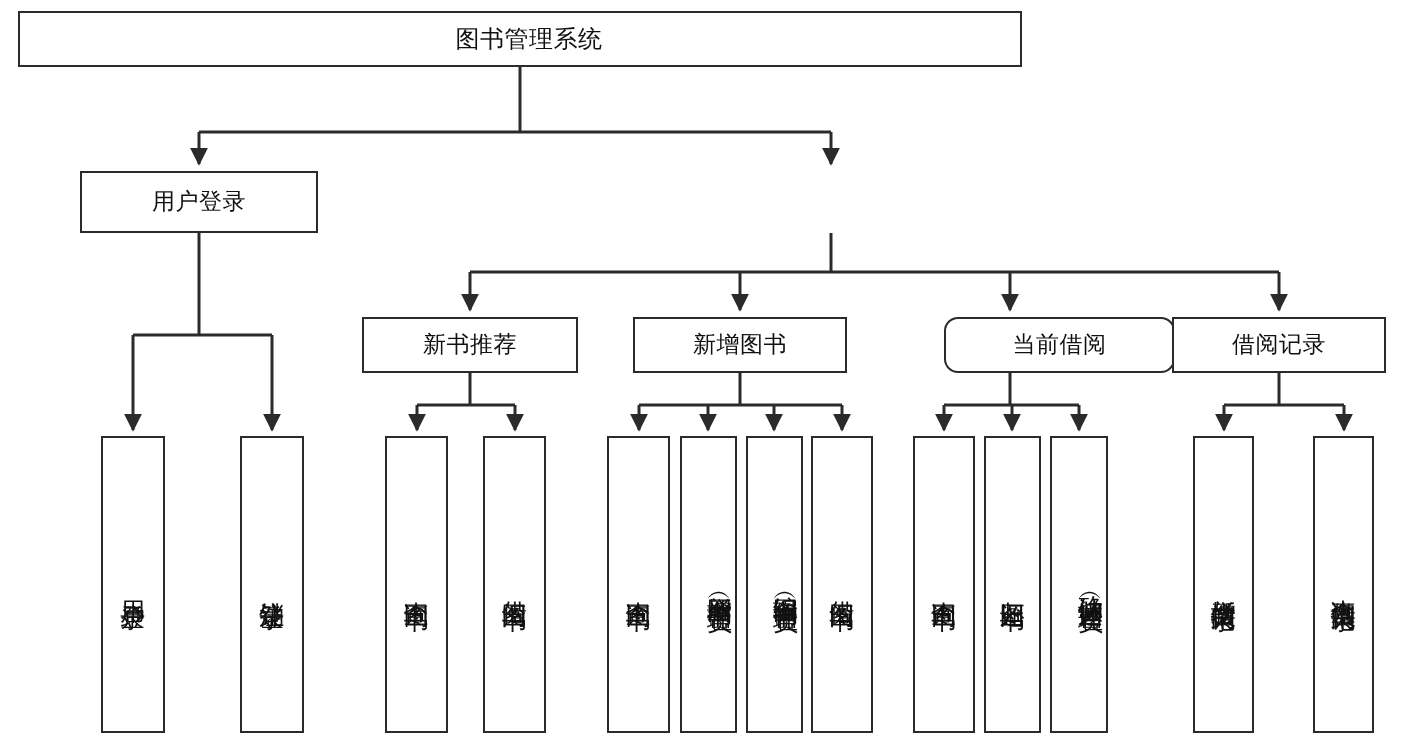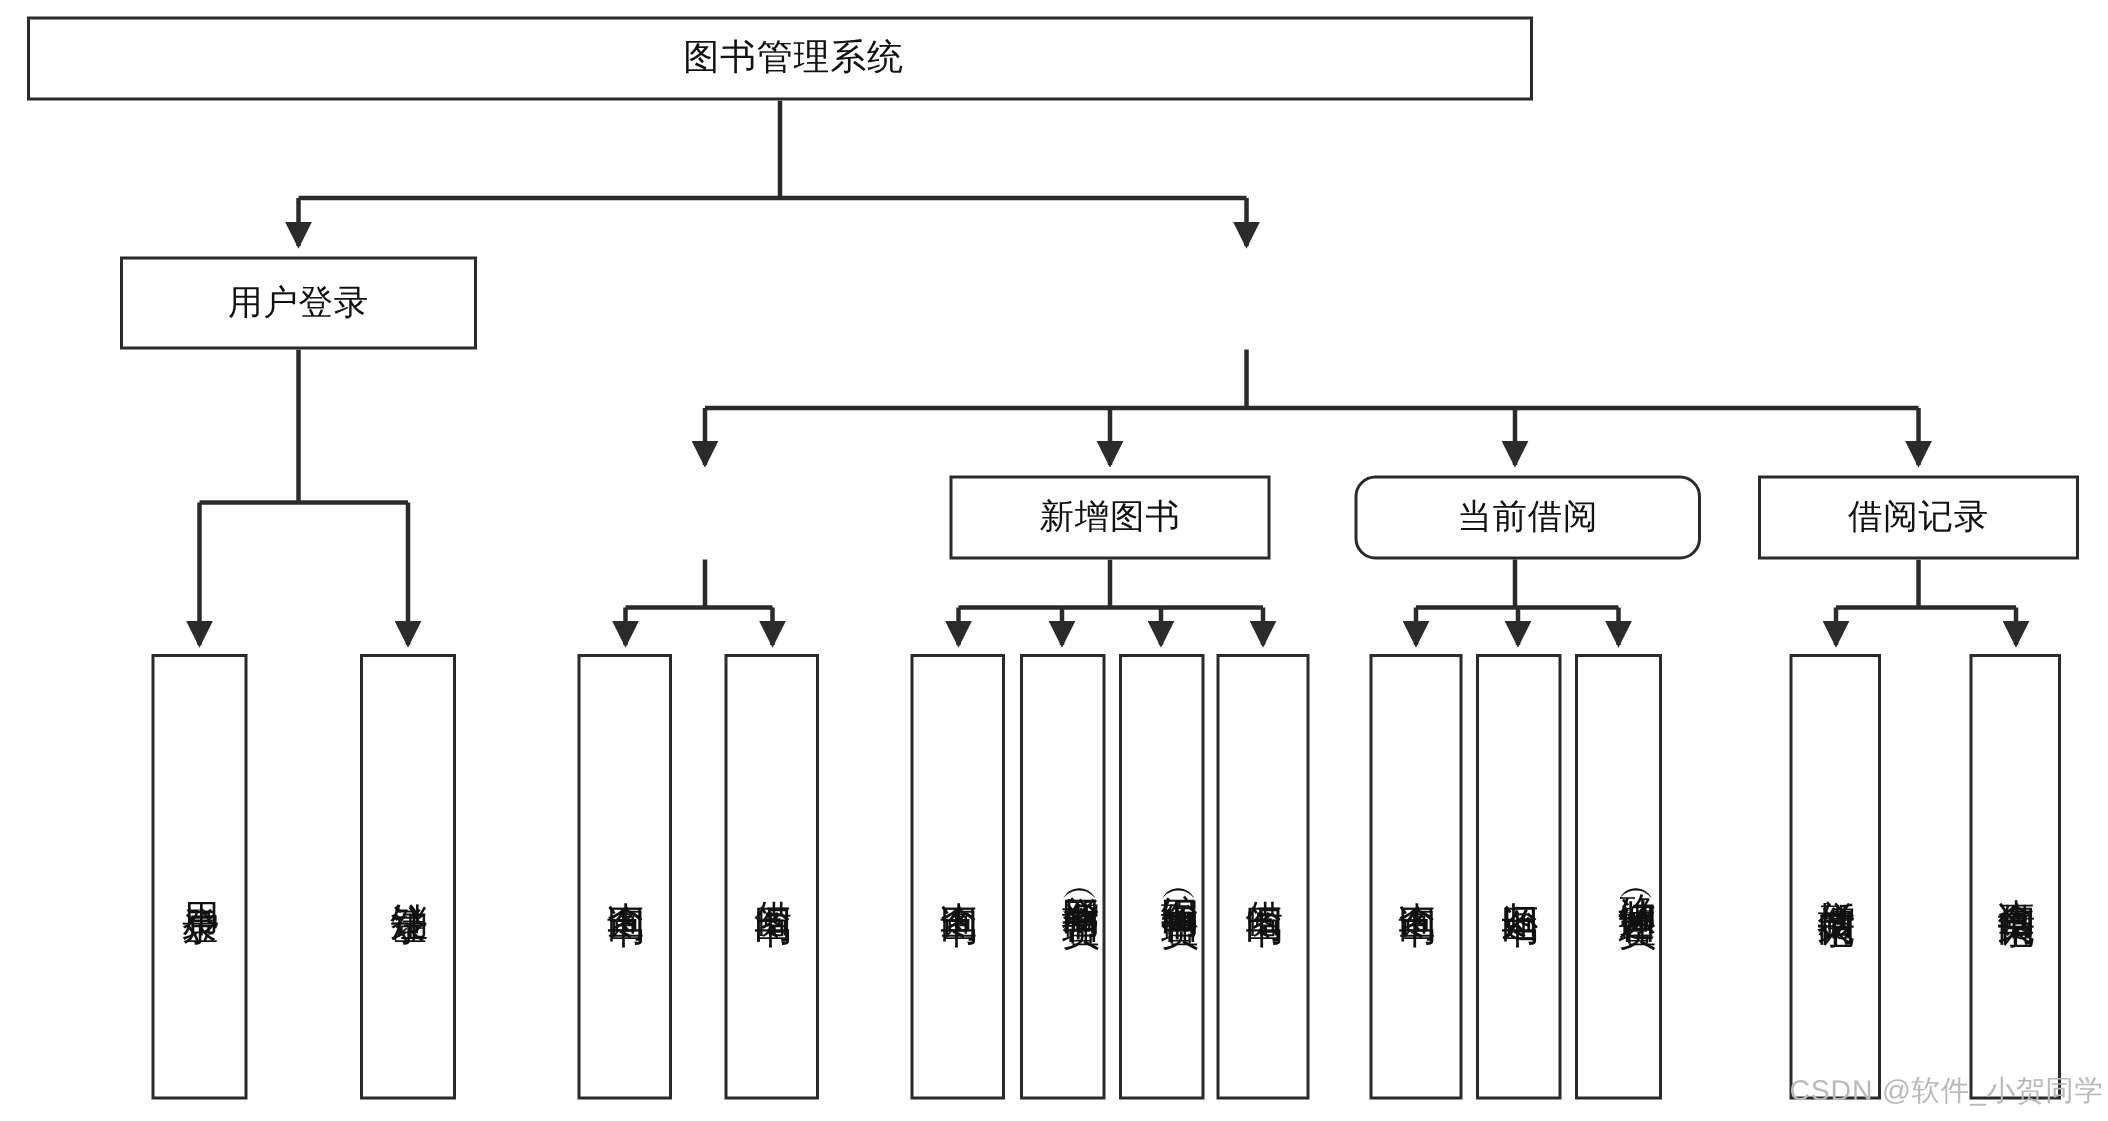--- a/index.html
+++ b/index.html
@@ -118,37 +118,37 @@
       <path d="M 1224 405 L 1344 405"></path>
       <path d="M 1224 405 L 1224 430" marker-end="url(#arrow)"></path>
       <path d="M 1344 405 L 1344 430" marker-end="url(#arrow)"></path>
     </g>
   </svg>
 
   <div class="node node-h node-root" style="left:18px; top:11px; width:1004px; height:56px;padding-left:18px;">图书管理系统</div>
 
   <div class="node node-h" style="left:80px; top:171px; width:238px; height:62px;">用户登录</div>
 
+  <div class="node node-h" style="left:362px; top:317px; width:216px; height:56px;">新书推荐</div>
   <div class="node node-h" style="left:633px; top:317px; width:214px; height:56px;">新增图书</div>
-  <div class="node node-h" style="left:903px; top:317px; width:231px; height:56px;border-radius:14px;">当前借阅</div>
+  <div class="node node-h" style="left:944px; top:317px; width:231px; height:56px;border-radius:14px;">当前借阅</div>
   <div class="node node-h" style="left:1172px; top:317px; width:214px; height:56px;">借阅记录</div>
 
   <div class="node node-v center" style="left:101px; top:436px; width:64px; height:297px;">用户登录</div>
   <div class="node node-v center" style="left:240px; top:436px; width:64px; height:297px;">注销登录</div>
 
   <div class="node node-v center" style="left:385px; top:436px; width:63px; height:297px;">查询图书</div>
   <div class="node node-v center" style="left:483px; top:436px; width:63px; height:297px;">借阅图书</div>
 
   <div class="node node-v center" style="left:607px; top:436px; width:63px; height:297px;">查询图书</div>
   <div class="node node-v" style="left:680px; top:436px; width:57px; height:297px;">新增图书（管理员）</div>
   <div class="node node-v" style="left:746px; top:436px; width:57px; height:297px;">编辑图书（管理员）</div>
   <div class="node node-v center" style="left:811px; top:436px; width:62px; height:297px;">借阅图书</div>
 
   <div class="node node-v center" style="left:913px; top:436px; width:62px; height:297px;">查询图书</div>
   <div class="node node-v center" style="left:984px; top:436px; width:57px; height:297px;">归还图书</div>
   <div class="node node-v" style="left:1050px; top:436px; width:58px; height:297px;">确认归还（管理员）</div>
 
   <div class="node node-v center" style="left:1193px; top:436px; width:61px; height:297px;">新增借阅记录</div>
   <div class="node node-v center" style="left:1313px; top:436px; width:61px; height:297px;">查询借阅记录</div>
 
-  <div class="watermark" style="left:1193px; top:714px;">CSDN @软件_小贺同学</div>
 
 </div>
 
 </body></html>

